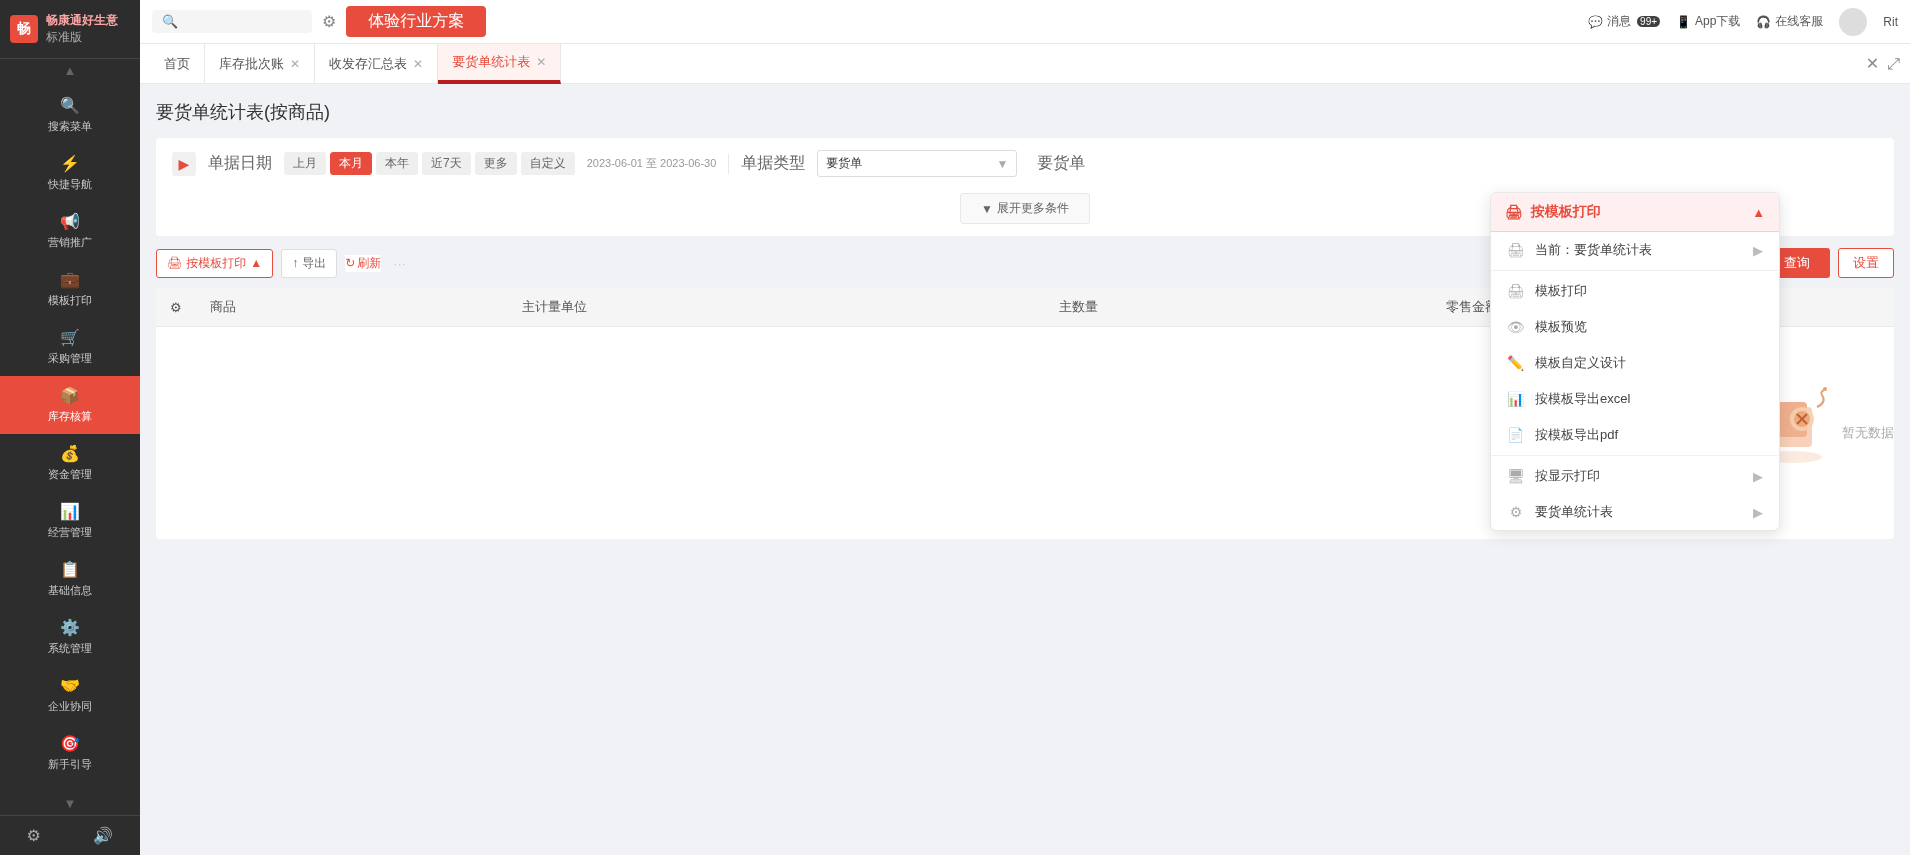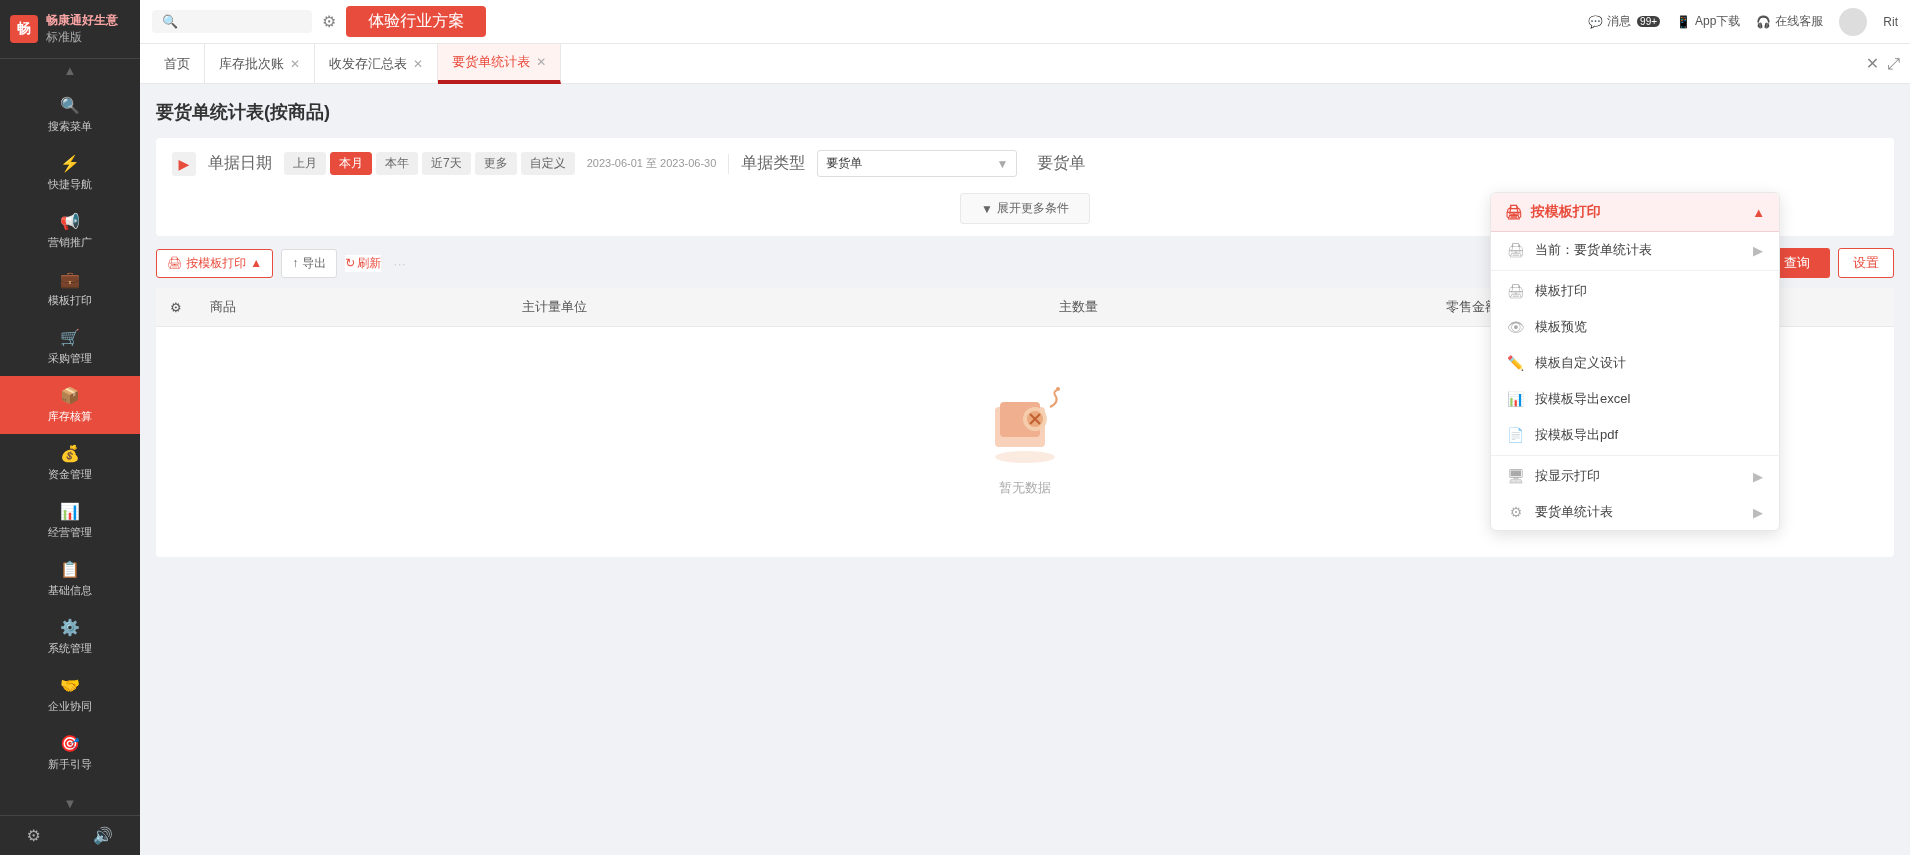--- a/index.html
+++ b/index.html
@@ -35,21 +35,21 @@
     
     .tabbar { background: #fff; height: 40px; display: flex; align-items: center; padding: 0 0 0 10px; border-bottom: 1px solid #e8e8e8; flex-shrink: 0; position: relative; }
     .tab { display: flex; align-items: center; padding: 0 14px; height: 40px; cursor: pointer; font-size: 13px; color: #555; border-right: 1px solid #e8e8e8; gap: 6px; }
     .tab.active { background: #fff3f2; color: #e84c3d; border-bottom: 4px solid #b91c1c; }
     .tab-close { color: #aaa; font-size: 12px; cursor: pointer; }
     .tabbar-actions { margin-left: auto; display: flex; align-items: center; padding-right: 10px; gap: 8px; }
     .tabbar-btn { color: #888; cursor: pointer; font-size: 16px; background: none; border: none; }
 
     
     .page-content { flex: 1; overflow: auto; padding: 16px; position: relative; }
-    .page-title { font-size: 18px; font-weight: bold; color: #333; margin-bottom: 14px; }
+    .page-title { font-size: 18px; font-weight: normal; color: #333; margin-bottom: 14px; }
 
     
     .filter-bar { background: #fff; border-radius: 4px; padding: 12px 16px; margin-bottom: 12px; }
     .filter-row { display: flex; align-items: center; gap: 12px; flex-wrap: wrap; }
     .filter-label { color: #666; font-size: 16px; }
     .filter-expand { width: 24px; height: 24px; background: #f0f0f0; border-radius: 3px; display: flex; align-items: center; justify-content: center; cursor: pointer; color: #e84c3d; font-size: 14px; }
     .date-group { display: flex; align-items: flex-start; gap: 4px; }
     .date-btn { padding: 2px 8px; border-radius: 3px; font-size: 12px; cursor: pointer; color: #666; border: 1px solid transparent; }
     .date-btn.active { background: #e84c3d; color: #fff; border-color: #e84c3d; }
     .filter-divider { width: 1px; height: 20px; background: #e8e8e8; }
@@ -63,21 +63,21 @@
     .btn-refresh { background: #fff; color: #e84c3d; border: none; cursor: pointer; font-size: 12px; display: flex; align-items: center; gap: 2px; }
 
     
     .table-wrap { background: #fff; border-radius: 4px; overflow: hidden; }
     .data-table { width: 100%; border-collapse: collapse; }
     .data-table th { background: #f5f5f5; padding: 10px 14px; text-align: left; font-size: 13px; color: #555; border-bottom: 1px solid #e8e8e8; font-weight: normal; }
     .data-table td { padding: 10px 14px; border-bottom: 1px solid #f0f0f0; font-size: 13px; }
     .table-check-col { width: 40px; text-align: center; }
 
     
-    .empty-state { display: flex; flex-direction: column; align-items: center; justify-content: center; padding: 60px 0; }
+    .empty-state { display: flex; flex-direction: row; align-items: center; justify-content: flex-end; padding: 60px 0; }
     .empty-icon { width: 100px; height: 80px; position: relative; margin-bottom: 12px; }
     .empty-text { color: #aaa; font-size: 13px; }
 
     
     .dropdown-menu { position: absolute; top: 108px; right: 130px; background: #fff; border: 1px solid #e8e8e8; border-radius: 6px; box-shadow: 0 4px 16px rgba(0,0,0,0.12); width: 290px; z-index: 100; }
     .dropdown-header { background: #fef0f0; padding: 10px 14px; display: flex; align-items: center; justify-content: space-between; border-radius: 6px 6px 0 0; border-bottom: 1px solid #f0d0d0; }
     .dropdown-header-title { color: #e84c3d; font-size: 14px; font-weight: bold; display: flex; align-items: center; gap: 8px; }
     .dropdown-chevron { color: #e84c3d; cursor: pointer; }
     .dropdown-item { padding: 9px 16px; display: flex; align-items: center; gap: 10px; cursor: pointer; color: #444; font-size: 13px; }
     .dropdown-item-icon { color: #aaa; font-size: 14px; width: 18px; text-align: center; }

